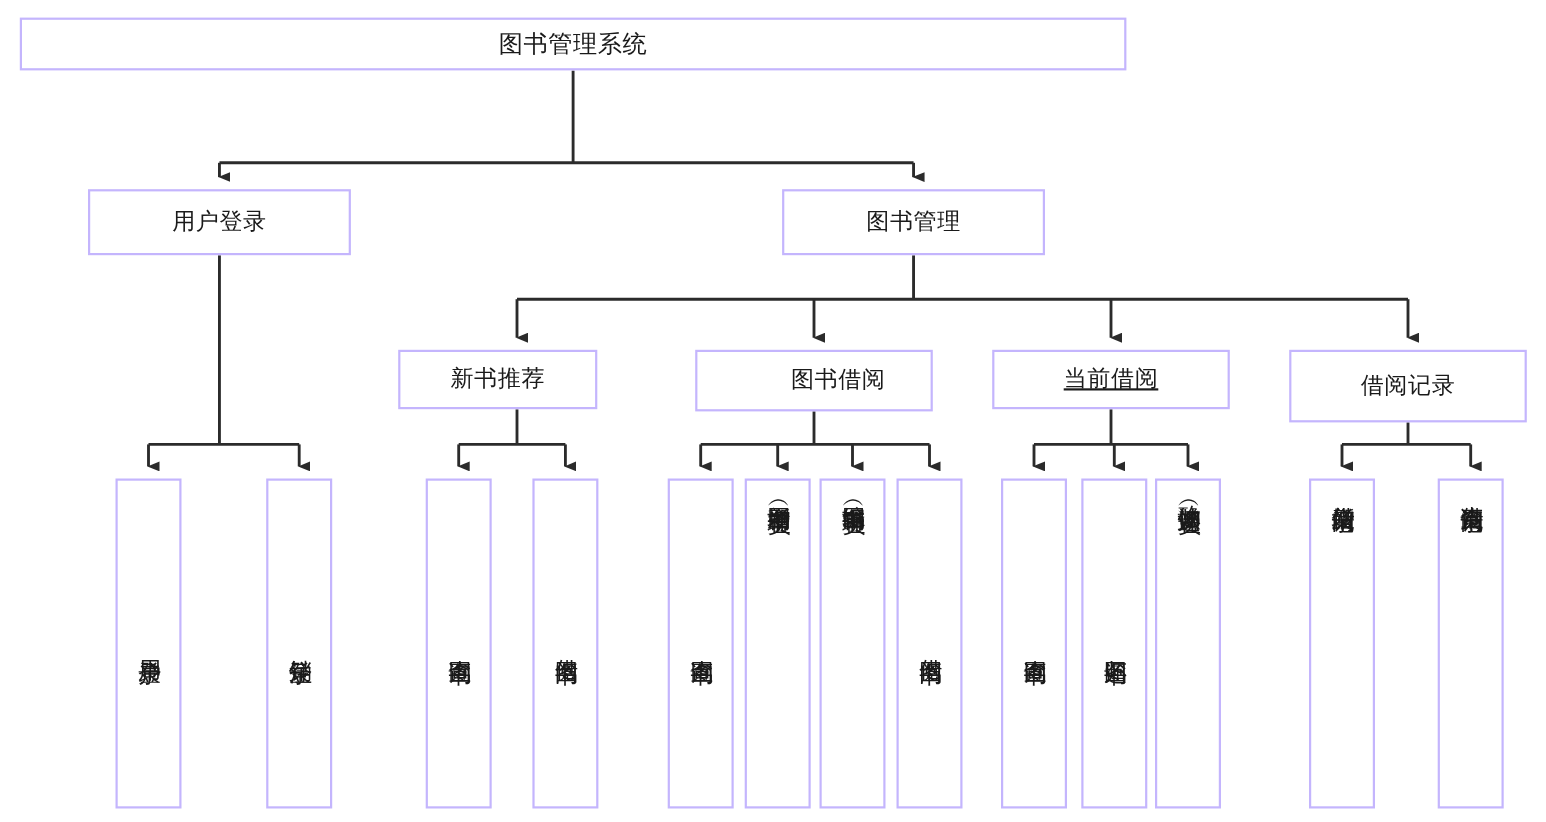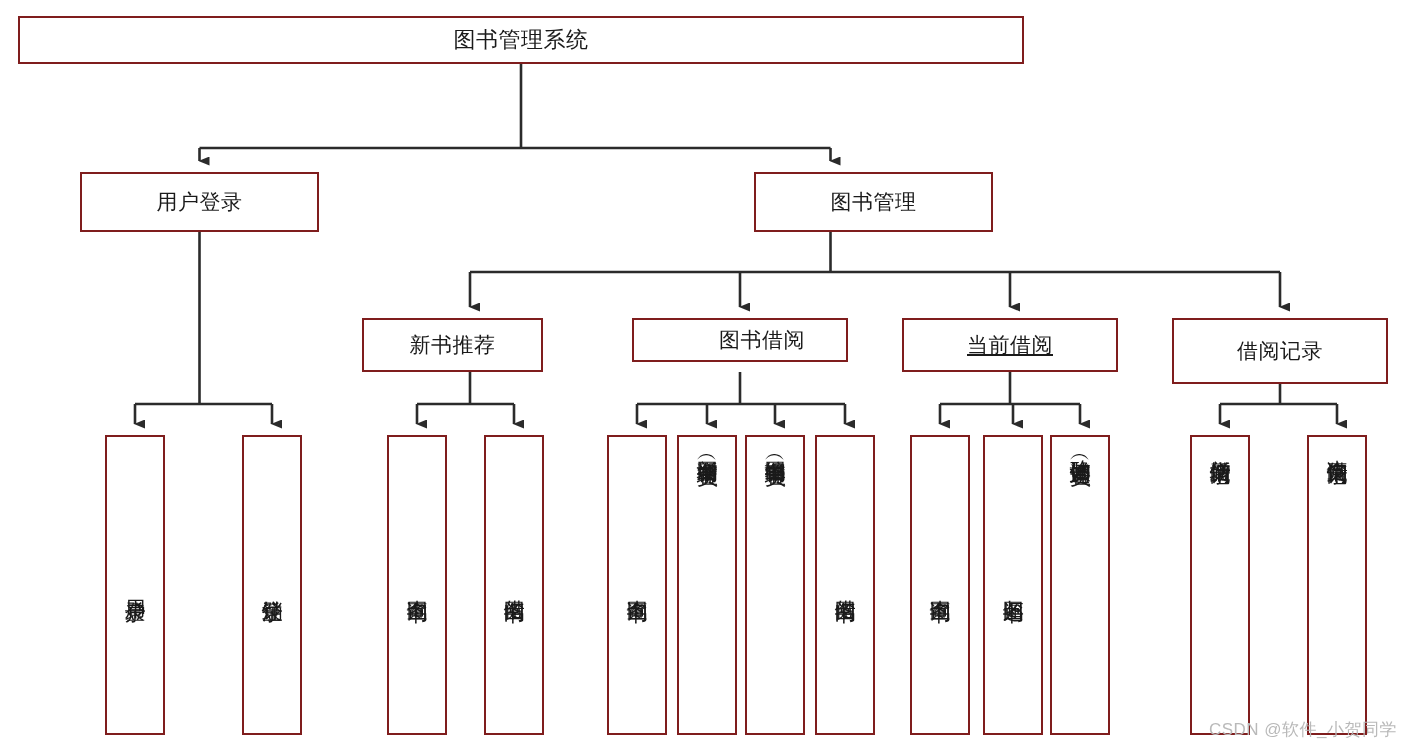--- a/index.html
+++ b/index.html
@@ -22,21 +22,21 @@
     position: absolute;
     left: 0;
     top: 0;
     width: 1405px;
     height: 747px;
     pointer-events: none;
   }
   .node {
     position: absolute;
     box-sizing: border-box;
-    border: 2px solid #7f1d1d;
+    border: 2px solid #c4b5fd;
     background: #ffffff;
     display: flex;
     align-items: center;
     justify-content: center;
     color: #1a1a1a;
   }
   .node .lbl {
     display: block;
     text-align: center;
     line-height: 1.18;
@@ -127,27 +127,27 @@
       </g>
   </svg>
 
   <div id="nodes">
       <div class="node horiz root" style="left: 18px; top: 16px; width: 1006px; height: 48px;">
         <span class="lbl">图书管理系统</span>
       </div>
       <div class="node horiz" style="left: 80px; top: 172px; width: 239px; height: 60px;">
         <span class="lbl">用户登录</span>
       </div>
-      <div class="node horiz" style="left: 711px; top: 172px; width: 239px; height: 60px; margin-left: 43px;">
+      <div class="node horiz" style="left: 711px; top: 172px; width: 239px; height: 60px;">
         <span class="lbl">图书管理</span>
       </div>
       <div class="node horiz" style="left: 362px; top: 318px; width: 181px; height: 54px;">
         <span class="lbl">新书推荐</span>
       </div>
-      <div class="node horiz" style="left: 632px; top: 318px; width: 216px; height: 44px; padding-left: 44px;">
+      <div class="node horiz" style="left: 632px; top: 318px; width: 216px; height: 56px; padding-left: 44px;">
         <span class="lbl">图书借阅</span>
       </div>
       <div class="node horiz" style="left: 902px; top: 318px; width: 216px; height: 54px; text-decoration: underline;">
         <span class="lbl">当前借阅</span>
       </div>
       <div class="node horiz" style="left: 1172px; top: 318px; width: 216px; height: 66px;">
         <span class="lbl">借阅记录</span>
       </div>
       <div class="node vert mid" style="left: 105px; top: 435px; width: 60px; height: 300px;">
         <span class="lbl">用户登录</span>
@@ -183,15 +183,14 @@
         <span class="lbl">确认归还（管理员）</span>
       </div>
       <div class="node vert" style="left: 1190px; top: 435px; width: 60px; height: 300px;">
         <span class="lbl">新增借阅记录</span>
       </div>
       <div class="node vert" style="left: 1307px; top: 435px; width: 60px; height: 300px;">
         <span class="lbl">查询借阅记录</span>
       </div>
     </div>
 
-  <div id="watermark">CSDN @软件_小贺同学</div>
 
 </div>
 
 </body></html>

